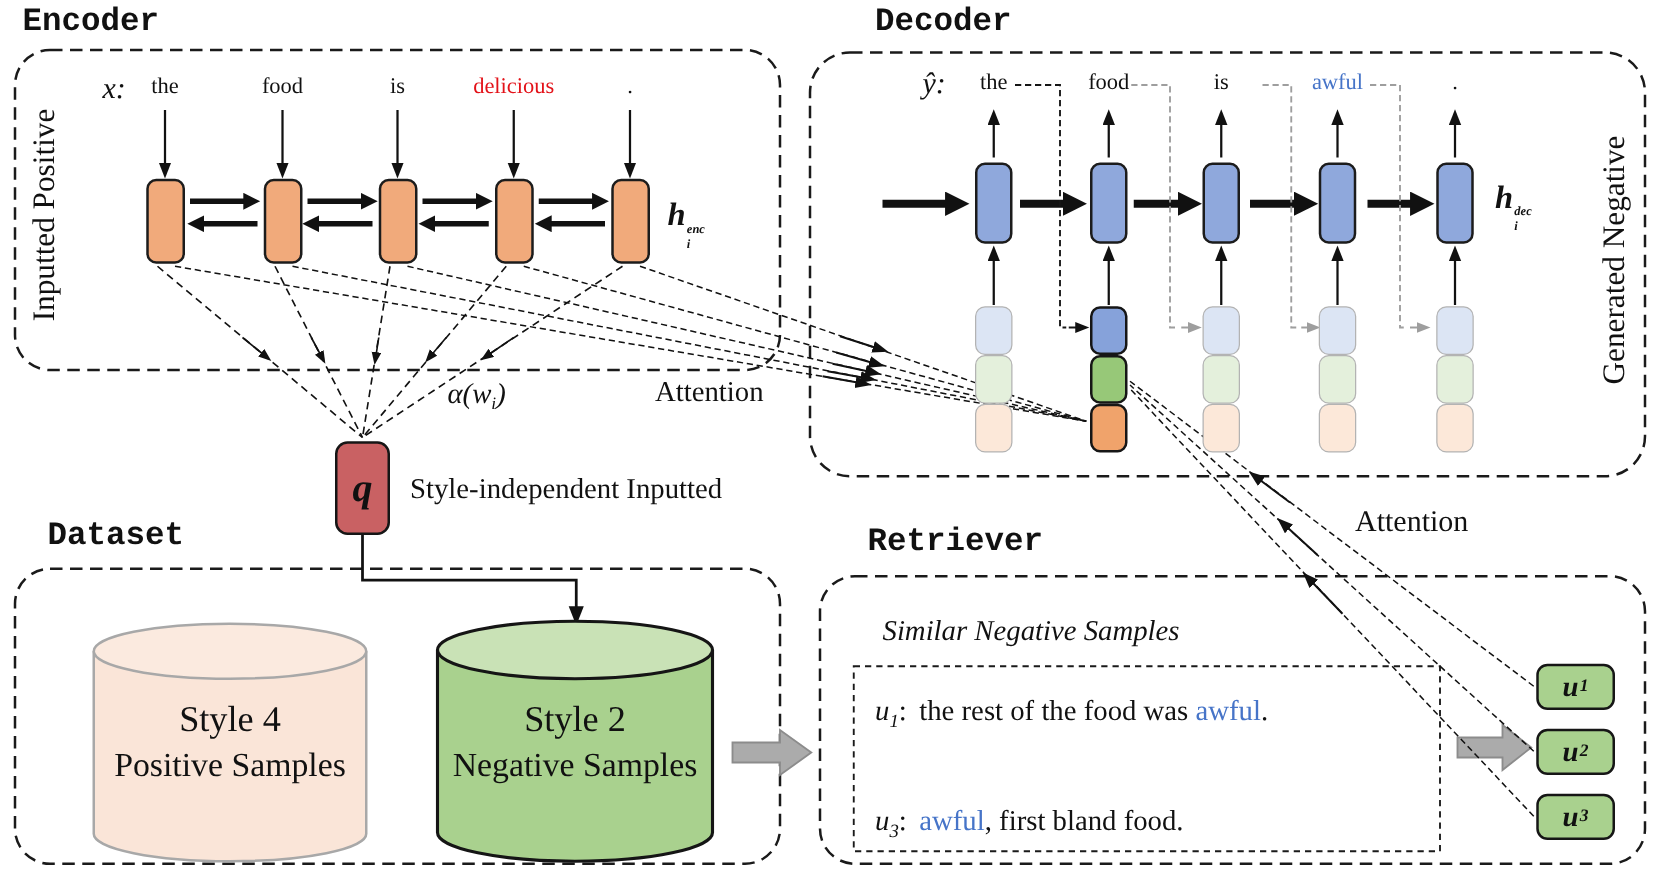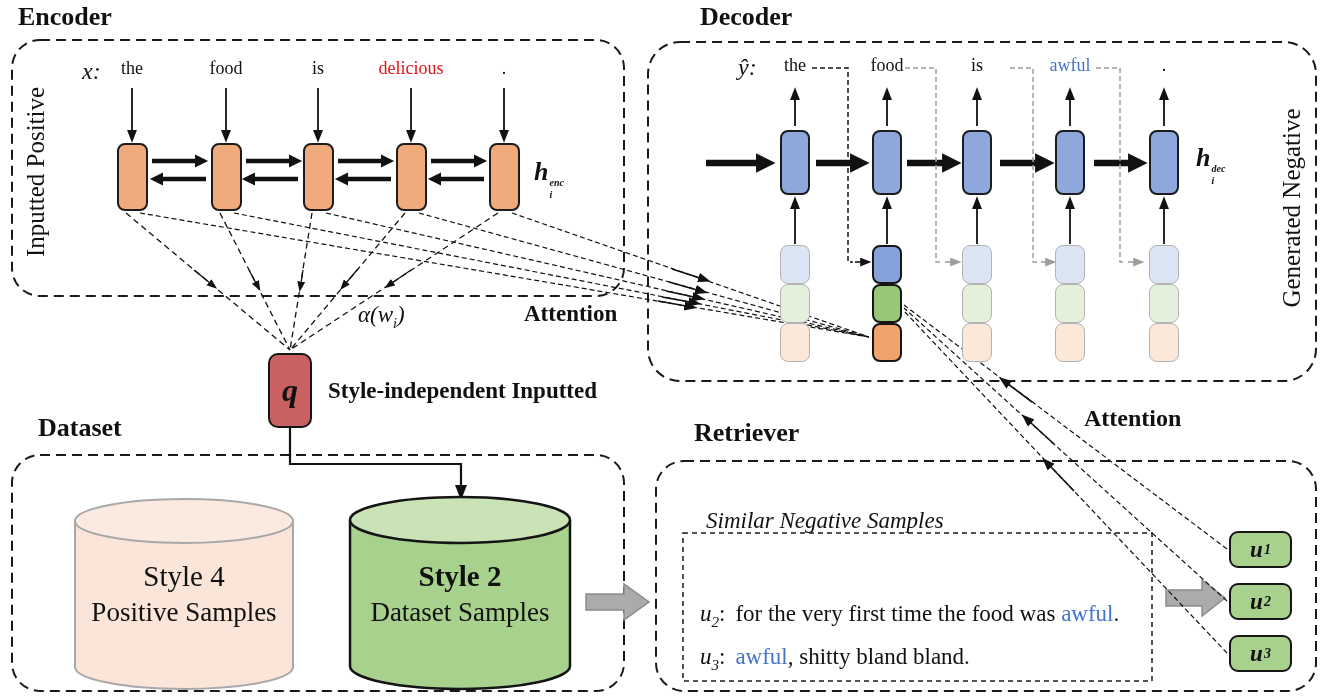--- a/index.html
+++ b/index.html
@@ -1,24 +1,24 @@
 <!DOCTYPE html>
 <html><head>
 <meta charset="utf-8">
 <style>
   html,body{margin:0;padding:0;background:#fff;}
   .stage{position:relative;width:1325px;height:699px;background:#ffffff;
          font-family:"Liberation Serif",serif;color:#111;overflow:hidden;}
-  .abs{position:absolute;}
+  .abs{position:absolute;font-family:Liberation Mono, monospace;}
   .title{font-weight:bold;font-size:26px;white-space:nowrap;}
   .word{position:absolute;font-size:18px;transform:translateX(-50%);white-space:nowrap;}
   .prefix{position:absolute;font-size:24px;font-style:italic;white-space:nowrap;}
   .red{color:#e31219;}
   .blue{color:#4674c8;}
-  .lbl{position:absolute;font-size:23px;white-space:nowrap;font-weight:bold;}
+  .lbl{position:absolute;font-size:23px;white-space:nowrap;}
   .pivot{position:absolute;width:0;height:0;}
   .sideways{position:absolute;transform:translate(-50%,-50%) rotate(-90deg);
             white-space:nowrap;font-size:25px;color:#111;}
   .ebox{position:absolute;width:31px;height:68px;background:#F1AA7B;
         border:2px solid #1c1c1c;border-radius:8px;box-sizing:border-box;}
   .dbox{position:absolute;width:30px;height:65px;background:#8FA8DC;
         border:2px solid #1c1c1c;border-radius:8px;box-sizing:border-box;}
   .scell{position:absolute;width:30px;height:39px;border-radius:8px;
          border:1.5px solid #b3b3b3;box-sizing:border-box;}
   .c-b{background:#DCE5F4;} .c-g{background:#E4F0DC;} .c-o{background:#FCE8D9;}
@@ -198,22 +198,22 @@
   <div class="alpha" style="left:358px;top:302px;"><span>α(w</span><sub>i</sub><span>)</span></div>
   <div class="lbl" style="left:524px;top:301px;">Attention</div>
 
   <div class="qbox">
       <span>q</span>
     </div>
   <div class="lbl" style="left:328px;top:378px;">Style-independent  Inputted</div>
 
   <div class="cyl-name" style="left:184px;top:560px;">Style 4</div>
   <div class="cyl-sub" style="left:184px;top:597px;">Positive Samples</div>
-  <div class="cyl-name" style="left:460px;top:560px;font-weight:bold;">Style 2</div>
-  <div class="cyl-sub" style="left:460px;top:597px;">Dataset Samples</div>
+  <div class="cyl-name" style="left:460px;top:560px;">Style 2</div>
+  <div class="cyl-sub" style="left:460px;top:597px;">Negative Samples</div>
 
   <div class="prefix" style="left:738px;top:54px;">ŷ:</div>
   <div class="word" style="left:795px;top:55px;">the</div>
   <div class="word" style="left:887px;top:55px;">food</div>
   <div class="word" style="left:977px;top:55px;">is</div>
   <div class="word blue" style="left:1070px;top:55px;">awful</div>
   <div class="word" style="left:1164px;top:55px;">.</div>
 
   <div class="dbox" style="left:780px;top:130px;"></div>
   <div class="dbox" style="left:872px;top:130px;"></div>
@@ -241,26 +241,26 @@
   <div class="scell c-b" style="left:1055px;top:245px;"></div>
   <div class="scell c-g" style="left:1055px;top:284px;"></div>
   <div class="scell c-o" style="left:1055px;top:323px;"></div>
 
   <div class="scell c-b" style="left:1149px;top:245px;"></div>
   <div class="scell c-g" style="left:1149px;top:284px;"></div>
   <div class="scell c-o" style="left:1149px;top:323px;"></div>
 
   <div class="lbl" style="left:1084px;top:405px;font-size:24px;">Attention</div>
 
-  <div class="stitle" style="left:706px;top:492px;margin-top:16px;">Similar Negative Samples</div>
-
-
-  <div class="samp" style="left:700px;top:601px;"><span class="ulab">u</span><sub>2</sub><span class="colon">:</span><span>for the very first time the food was </span><span class="blue">awful</span><span>.</span></div>
-
-  <div class="samp" style="left:700px;top:644px;"><span class="ulab">u</span><sub>3</sub><span class="colon">:</span><span></span><span class="blue">awful</span><span>, shitty bland bland.</span></div>
+  <div class="stitle" style="left:706px;top:492px;">Similar Negative Samples</div>
+
+  <div class="samp" style="left:700px;top:556px;"><span class="ulab">u</span><sub>1</sub><span class="colon">:</span><span>the rest of the food was </span><span class="blue">awful</span><span>.</span></div>
+
+
+  <div class="samp" style="left:700px;top:644px;"><span class="ulab">u</span><sub>3</sub><span class="colon">:</span><span></span><span class="blue">awful</span><span>, first bland food.</span></div>
 
   <div class="mem" style="left:1229px;top:531px;">
       <span>u</span>
       <sub>1</sub>
     </div>
   <div class="mem" style="left:1229px;top:583px;">
       <span>u</span>
       <sub>2</sub>
     </div>
   <div class="mem" style="left:1229px;top:635px;">

